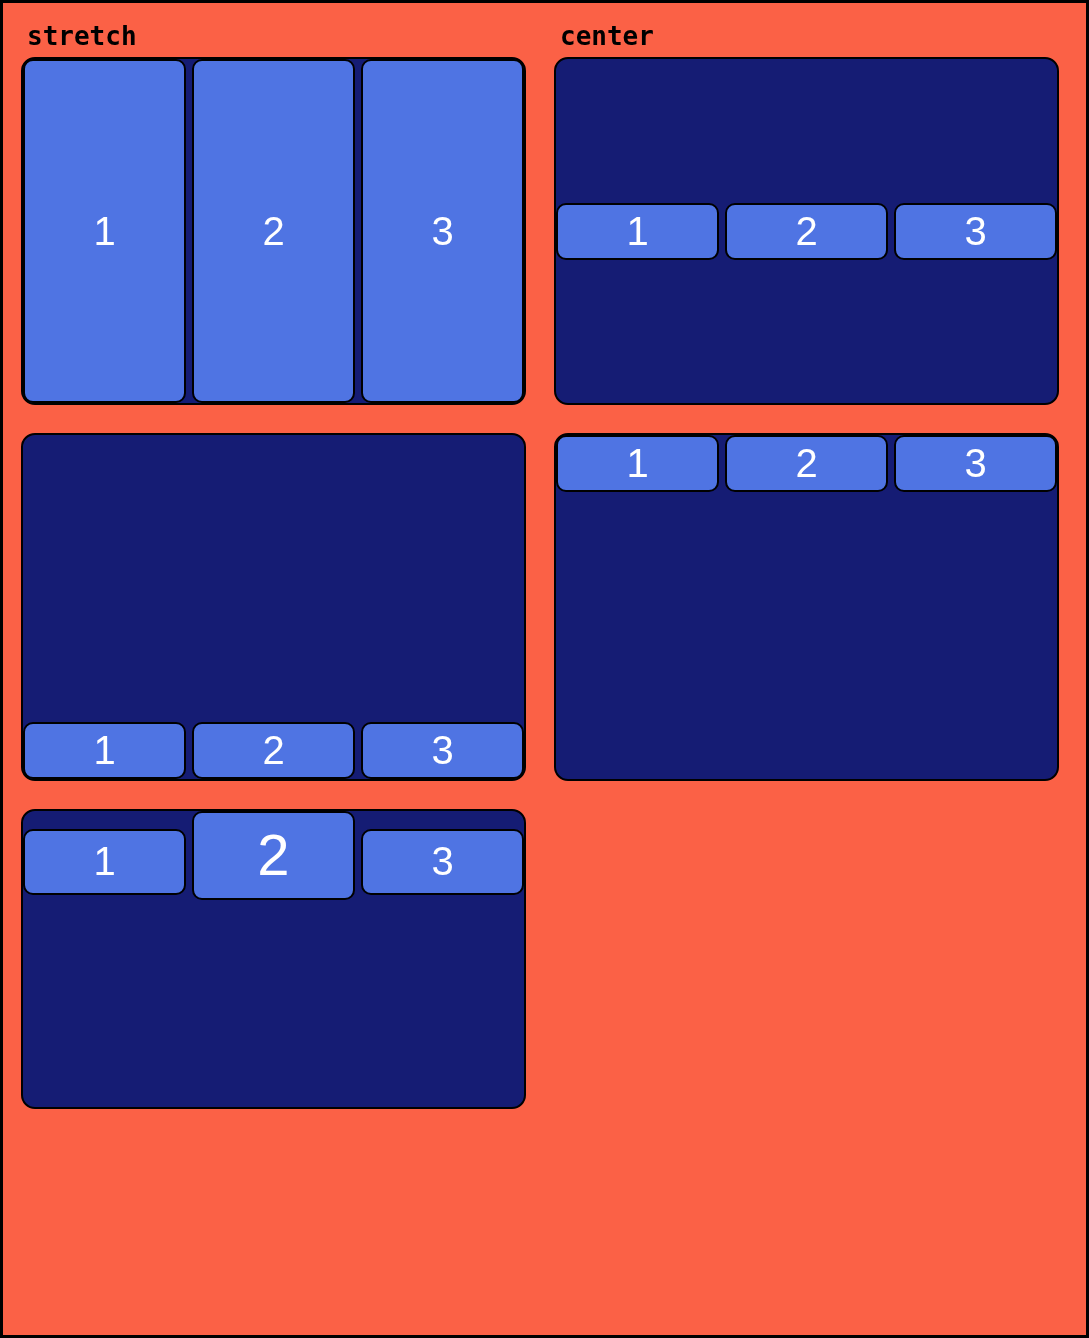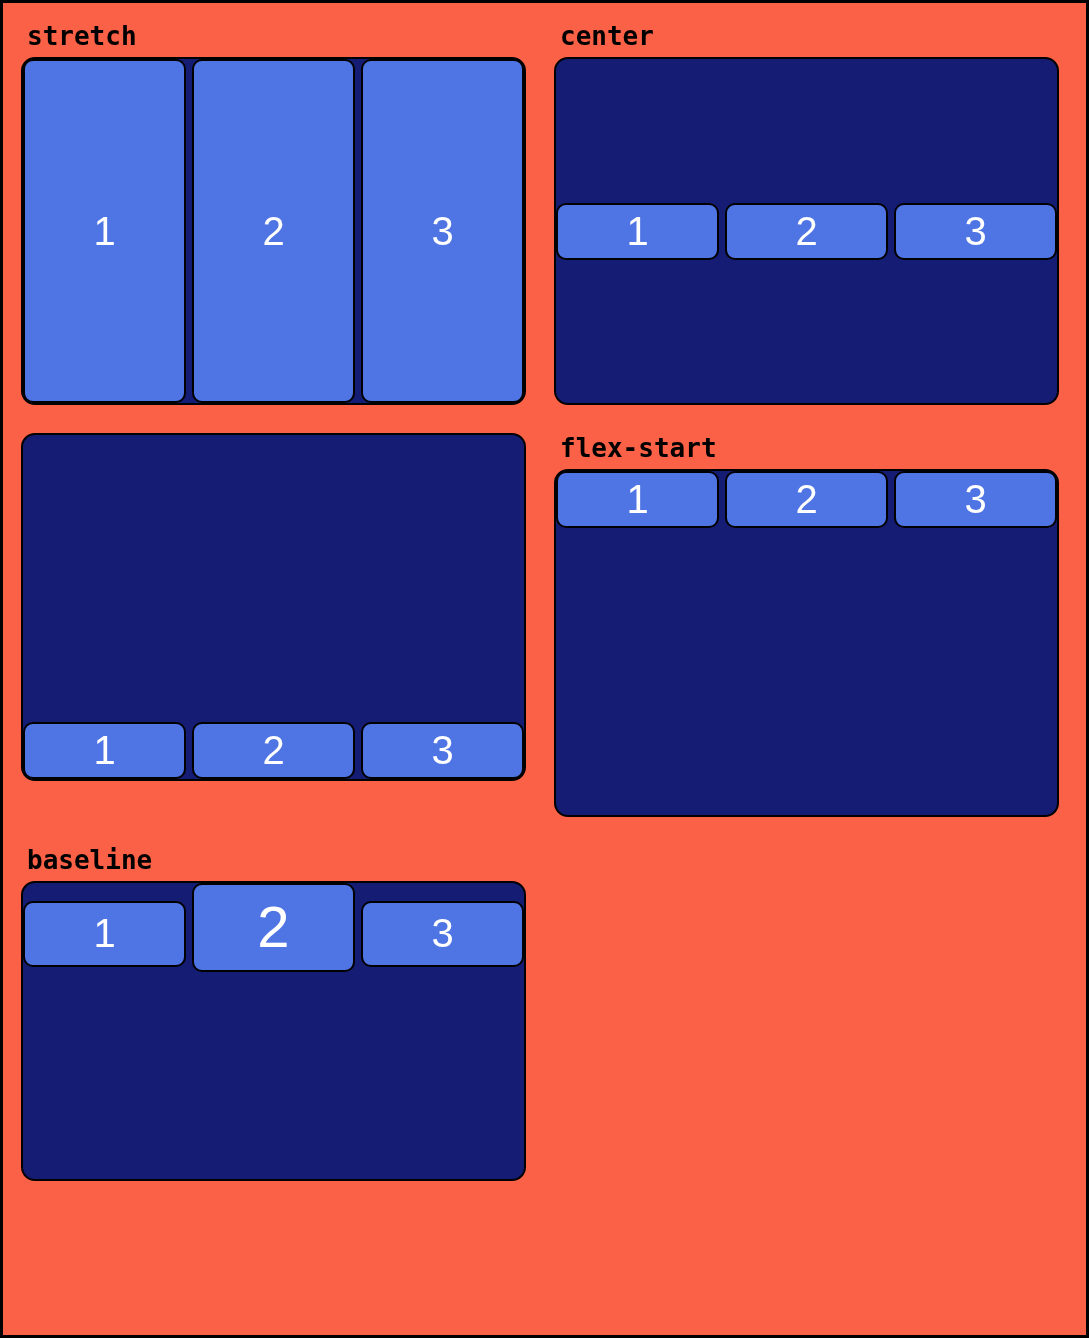--- a/index.html
+++ b/index.html
@@ -99,30 +99,28 @@
 
   <div class="panel">
     <div class="container flex-end">
       <div class="item">1</div>
       <div class="item">2</div>
       <div class="item">3</div>
     </div>
   </div>
 
   <div class="panel">
-    <div class="label">flex-start</div>
     <div class="container flex-start">
       <div class="item">1</div>
       <div class="item">2</div>
       <div class="item">3</div>
     </div>
   </div>
 
   <div class="panel">
-    <div class="label">baseline</div>
     <div class="container baseline baseline-short">
       <div class="item">1</div>
       <div class="item big">2</div>
       <div class="item">3</div>
     </div>
   </div>
 
 </div>
 
 </body></html>

